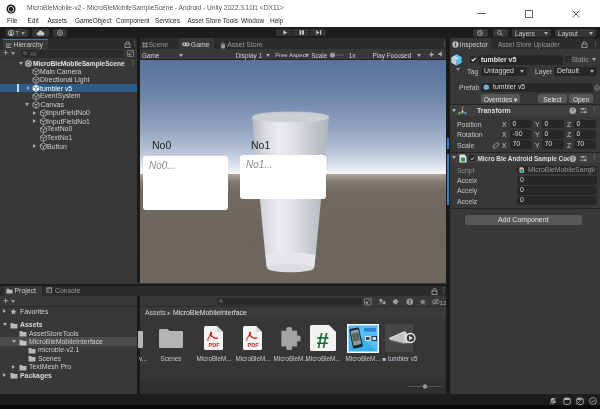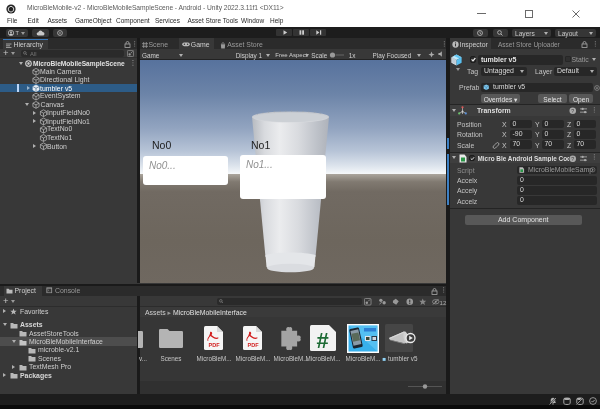--- a/index.html
+++ b/index.html
@@ -277,21 +277,21 @@
       </defs>
       <path d="M4 8 C10 3 75 3 81 8 L67.5 148 C66.5 150 18.5 150 17.5 148 Z" fill="url(#cupg)"></path>
       <ellipse cx="42.5" cy="8" rx="38.5" ry="5.6" fill="url(#rimg)"></ellipse>
       <ellipse cx="42.5" cy="8.3" rx="36.5" ry="4.7" fill="#ccd0d5"></ellipse>
       <path d="M9 5.2 C20 1.2 65 1.2 76 5.2" fill="none" stroke="#9aa0a8" stroke-width="0.7" stroke-dasharray="1.2 4.5"></path>
       <path d="M17.5 146 C28 142.5 57 142.5 67.5 146 L66.5 158 C60 163.5 25 163.5 18.5 158 Z" fill="#e4e6e9"></path>
       <ellipse cx="42.5" cy="159" rx="23.5" ry="4.3" fill="#dadce0"></ellipse>
     </svg>
     <div class="abs" style="left:12px;top:78.5px;color:#1d1d1d;font-size:10.5px;">No0</div>
     <div class="abs" style="left:111px;top:78.5px;color:#1d1d1d;font-size:10.5px;">No1</div>
-    <div class="abs uiwhite" style="left:3px;top:95.5px;width:85px;height:29px;">
+    <div class="abs uiwhite" style="left:3px;top:95.5px;width:85px;height:54px;">
       <div class="abs" style="left:6px;top:4px;color:#909090;font-size:10px;font-style:italic;">No0...</div>
     </div>
     <div class="abs uiwhite" style="left:100px;top:94.5px;width:86px;height:44.5px;">
       <div class="abs" style="left:6px;top:4px;color:#909090;font-size:10px;font-style:italic;text-align:right;">No1...</div>
     </div>
   </div>
 </div>
 
 <div class="abs vdiv" style="left:446px;top:38px;width:4px;height:355.5px;"></div>
 

